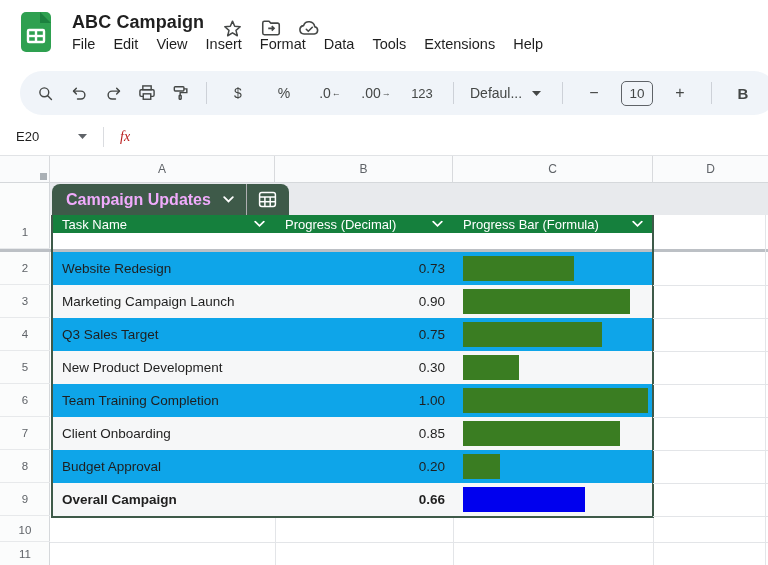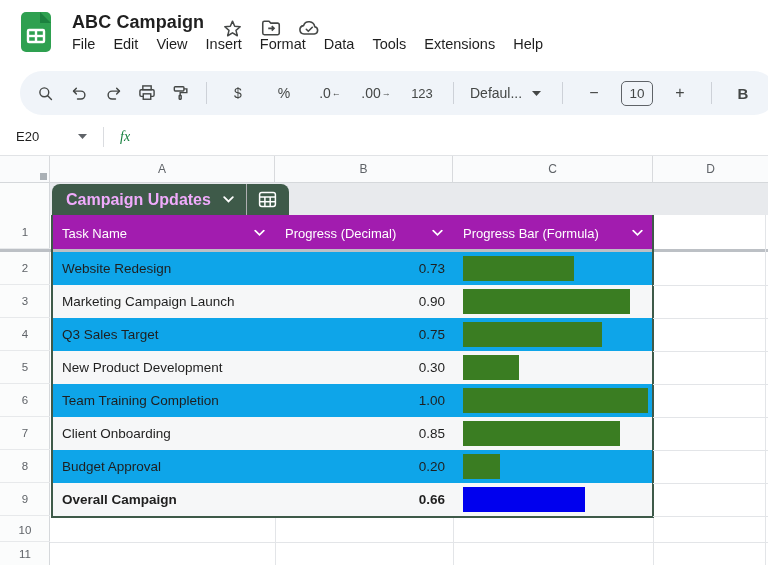--- a/index.html
+++ b/index.html
@@ -30,21 +30,21 @@
   .size-box{width:30px;height:23px;border:1.4px solid #5f6368;border-radius:5px;display:flex;align-items:center;
             justify-content:center;font-size:13.5px;color:#444746;font-weight:500;margin:0 4px;cursor:text}
   .bold-b{font-weight:700;font-size:15px}
   .subarr{font-size:9px;vertical-align:-3px;margin-left:1px}
 
   
   .fbar{position:absolute;top:118px;left:0;right:0;height:37px;background:#fff;display:flex;align-items:center}
   .namebox{margin-left:16px;width:62px;font-size:13px;color:#1f1f1f;cursor:text}
   .nb-caret{margin-right:14px;cursor:pointer}
   .fdiv{width:1px;height:20px;background:#dadce0;margin:0 2px}
-  .fx{margin-left:14px;font-style:italic;font-family:"Liberation Serif",serif;font-size:14px;color:#15803d}
+  .fx{margin-left:14px;font-style:italic;font-family:"Liberation Serif",serif;font-size:14px;color:#b91c1c}
 
   
   .colheaders{position:absolute;top:155px;left:0;height:27px;width:768px;display:flex;
               border-top:1px solid #e1e3e6;box-sizing:content-box;background:#fafbfc}
   .ch{border-right:1px solid #d8dadd;border-bottom:1px solid #d5d8db;box-sizing:border-box;
       font-size:12px;color:#5f6368;display:flex;align-items:center;justify-content:center;cursor:pointer}
   .ch-corner{width:50px;position:relative;cursor:pointer}
   .ch-corner .sq{position:absolute;right:2px;bottom:2px;width:7px;height:7px;background:#aab0b5}
   .ch-a{width:225px}.ch-b{width:178px}.ch-c{width:200px}.ch-d{width:115px;border-right:none}
 
@@ -58,21 +58,21 @@
 
   
   .chip{left:52px;top:1px;height:31px;display:flex;cursor:pointer}
   .chip-main{background:#3E5A49;border-radius:8px 0 0 0;display:flex;align-items:center;padding:0 12px 0 14px}
   .chip-label{color:#f0abfc;font-size:16px;font-weight:600}
   .chip-chev{margin-left:12px}
   .chip-sep{width:1px;background:rgba(0,0,0,.25)}
   .chip-tablebtn{background:#3E5A49;border-radius:0 8px 0 0;width:42px;display:flex;align-items:center;justify-content:center}
 
   
-  .thead{left:52px;top:32px;width:601px;height:36px;background:#a21caf;display:flex}
+  .thead{left:52px;top:32px;width:601px;height:18px;background:#15803d;display:flex}
   .thcell{position:relative;display:flex;align-items:center;color:#fff;font-size:13px;font-weight:500;
           box-sizing:border-box;padding-left:10px;cursor:pointer}
   .th-a{width:223px}.th-b{width:178px}.th-c{width:200px}
   .th-chev{position:absolute;right:10px;top:50%;transform:translateY(-50%)}
 
   .fsep{left:0;right:0;top:66px;height:3px;background:#bcc0c5}
 
   
   .tbody{left:52px;top:69px;width:601px}
   .trow{height:33px;position:relative;font-size:13.5px;background:#0ea5e9;cursor:cell}

